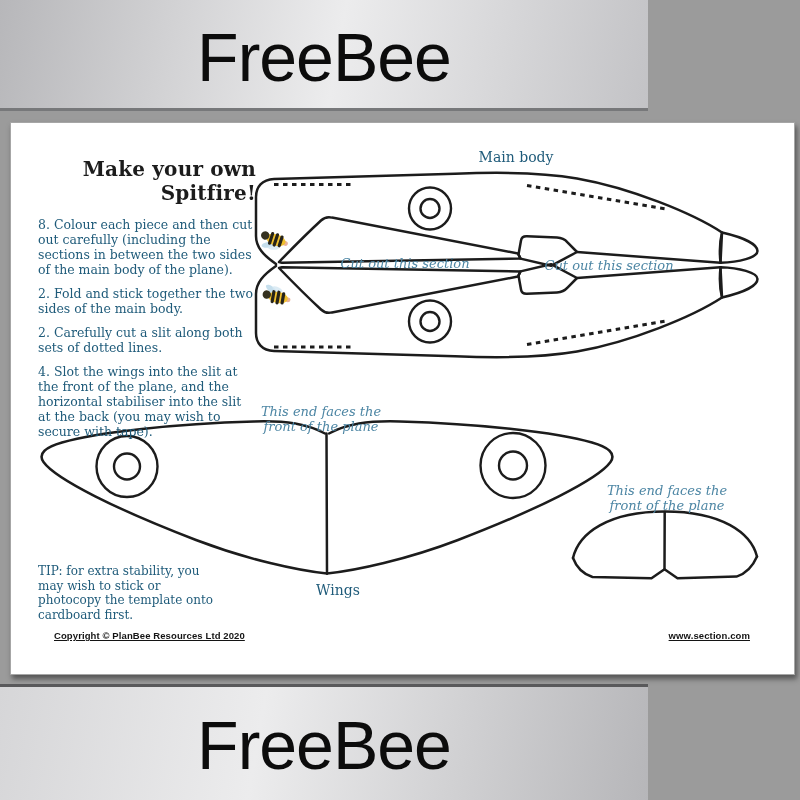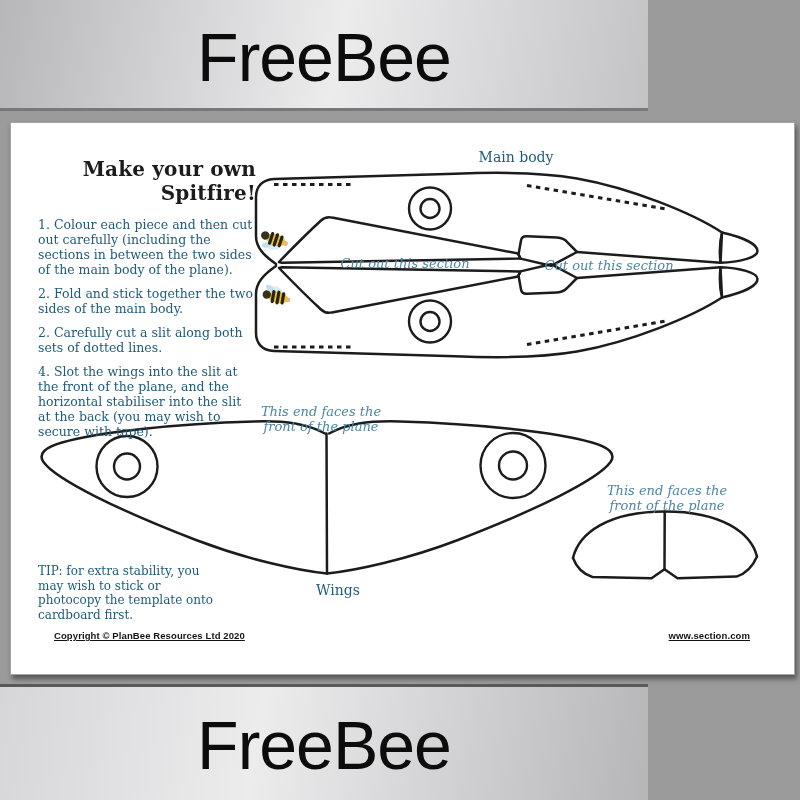--- a/index.html
+++ b/index.html
@@ -130,21 +130,21 @@
 
     <g>
       <path d="M573,557 C579,532 608,510.5 665,510.5 C722,510.5 751,532 757,555.5"></path>
       <path d="M573,557 C576.5,566.5 583,573 592.5,576 L651.5,577.2 L664.5,568.2 L677.5,577.2 L736.5,575.6 C746,572.6 752.5,566 757,555.5"></path>
       <path d="M664.7,511 L664.5,568.2"></path>
     </g>
   </svg>
 
   <div class="instructions">
     <h1>Make your own Spitfire!</h1>
-    <p>1. Colour each piece and then cut out carefully (including the sections in between the two sides of the main body of the plane).</p>
+    <p>8. Colour each piece and then cut out carefully (including the sections in between the two sides of the main body of the plane).</p>
     <p>2. Fold and stick together the two sides of the main body.</p>
     <p>2. Carefully cut a slit along both sets of dotted lines.</p>
     <p>4. Slot the wings into the slit at the front of the plane, and the horizontal stabiliser into the slit at the back (you may wish to secure with tape).</p>
   </div>
 
   <div class="lbl main-body-label">Main body</div>
   <div class="note cut-note-left">Cut out this section</div>
   <div class="note cut-note-right">Cut out this section</div>
   <div class="note wings-front-note">This end faces the front of the plane</div>
   <div class="lbl wings-label">Wings</div>

